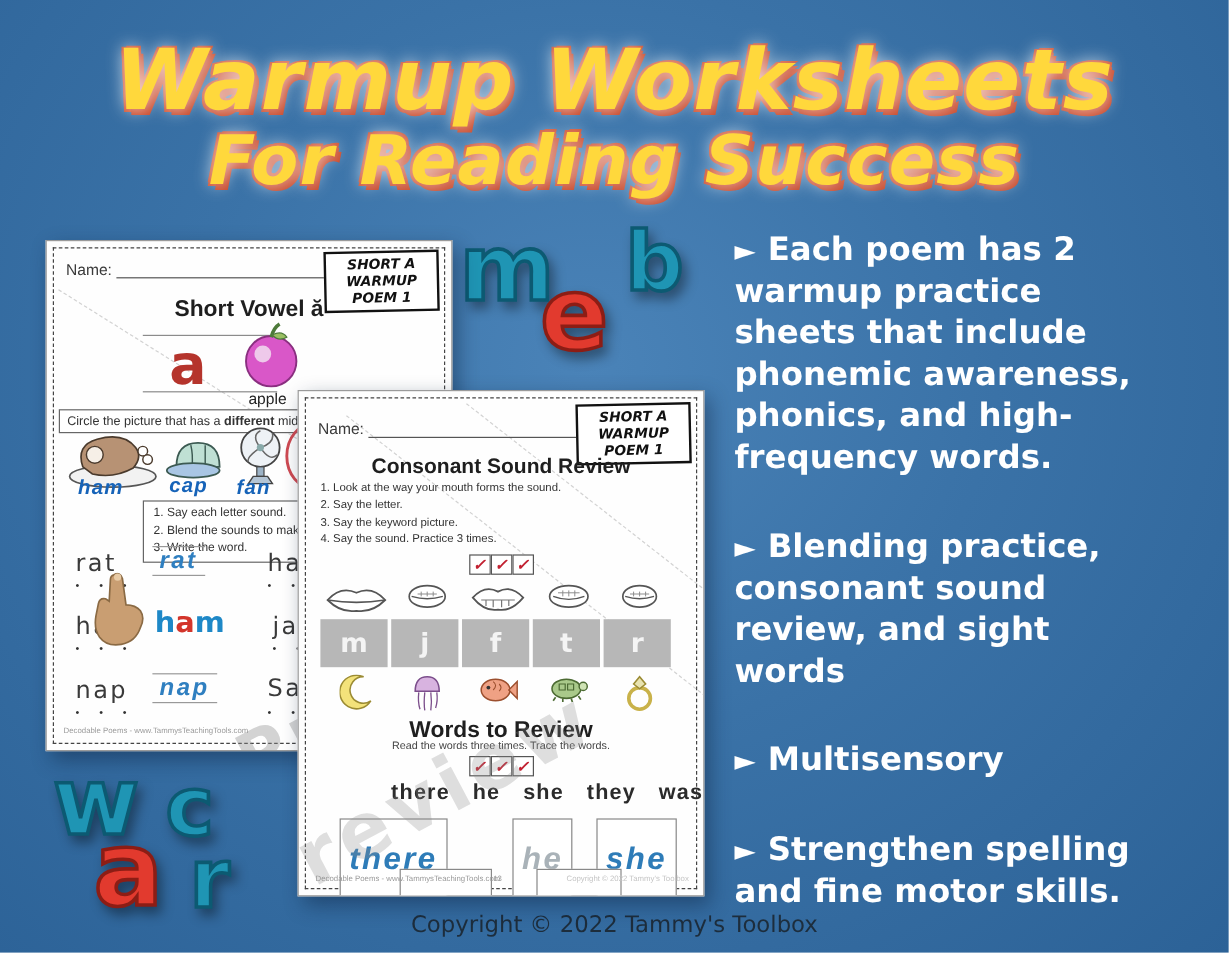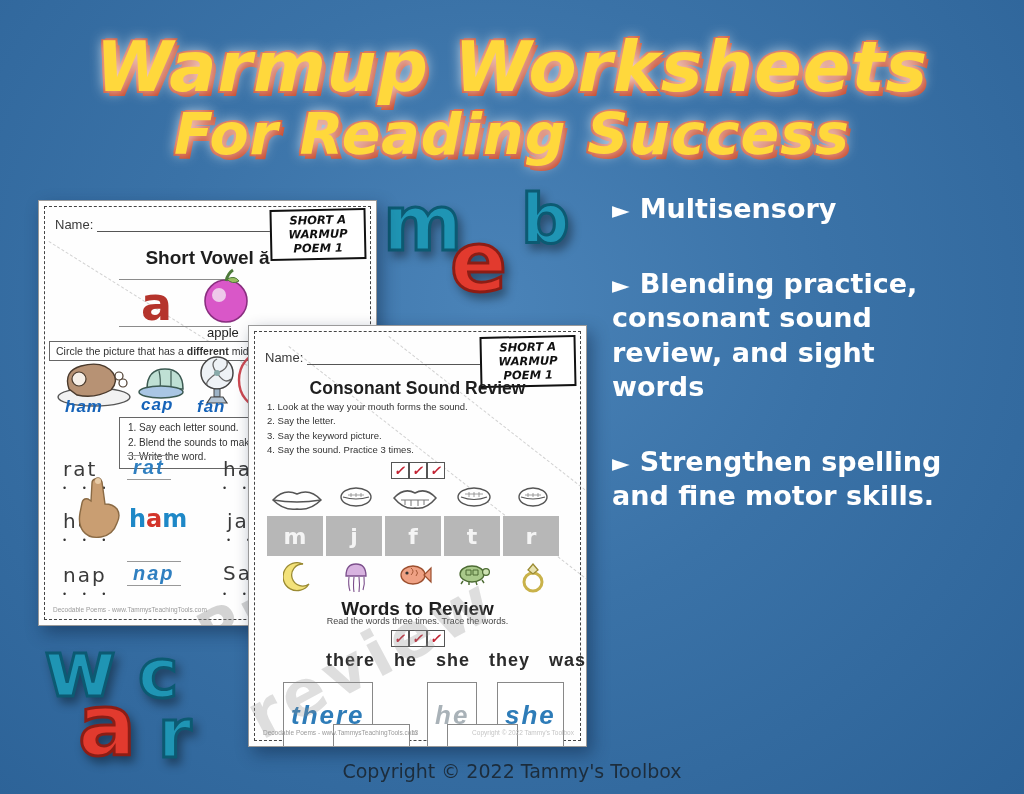--- a/index.html
+++ b/index.html
@@ -333,24 +333,27 @@
   <div class="magnet teal" style="left:383px;top:186px;font-size:76px;">m</div>
   <div class="magnet red" style="left:450px;top:220px;font-size:84px;">e</div>
   <div class="magnet teal" style="left:521px;top:186px;font-size:68px;">b</div>
   <div class="magnet teal" style="left:44px;top:630px;font-size:78px;">w</div>
   <div class="magnet teal" style="left:138px;top:640px;font-size:68px;">c</div>
   <div class="magnet red" style="left:78px;top:682px;font-size:86px;">a</div>
   <div class="magnet teal" style="left:158px;top:700px;font-size:68px;">r</div>
 
   <div id="bullets">
     <div class="bullet">
-      <span class="mark">►</span><span>Multisensory</span>
+      <span class="mark">►</span><span>Each poem has 2 warmup practice sheets that include phonemic awareness, phonics, and high-frequency words.</span>
     </div>
     <div class="bullet">
       <span class="mark">►</span><span>Blending practice, consonant sound review, and sight words</span>
     </div>
     <div class="bullet">
+      <span class="mark">►</span><span>Multisensory</span>
+    </div>
+    <div class="bullet">
       <span class="mark">►</span><span>Strengthen spelling and fine motor skills.</span>
     </div>
   </div>
 
   <div id="copyright">Copyright © 2022 Tammy's Toolbox</div>
 </div>
 
 </body></html>

